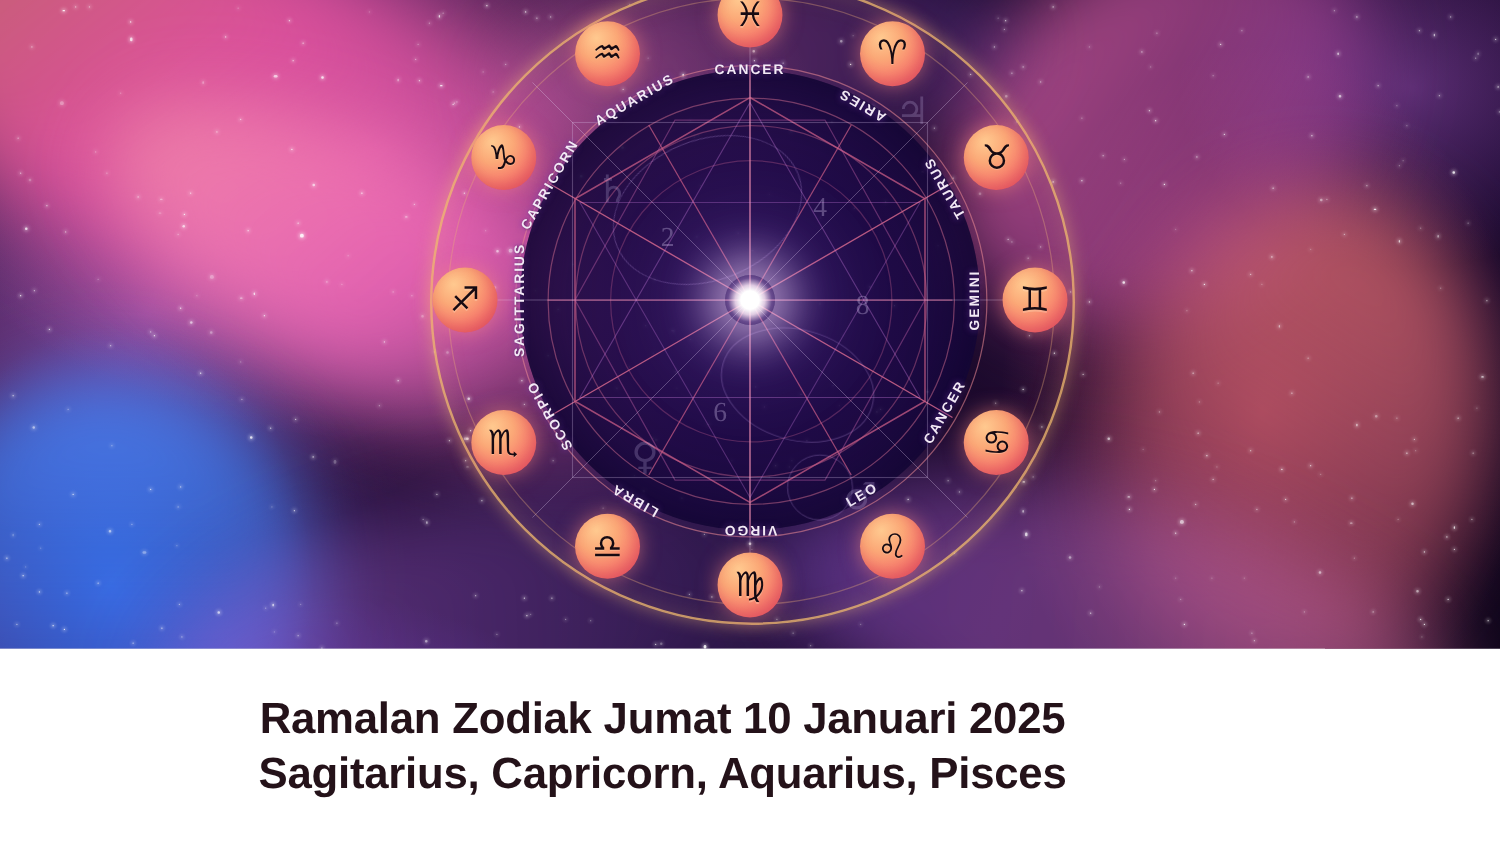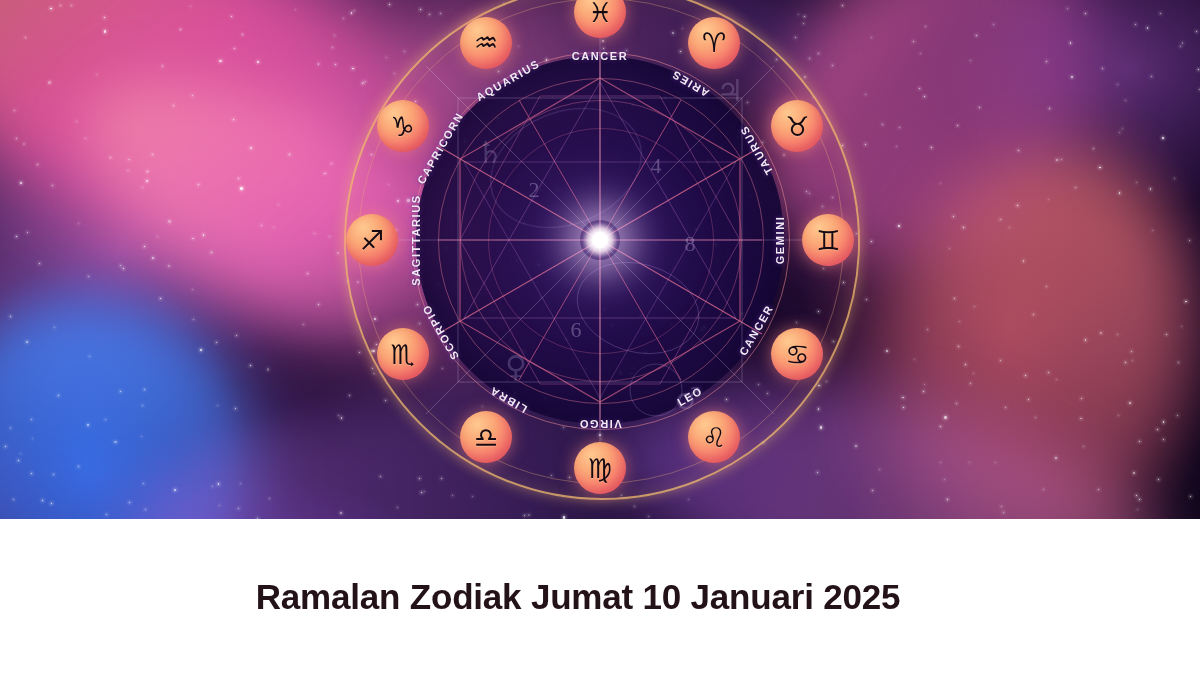--- a/index.html
+++ b/index.html
@@ -222,21 +222,20 @@
     position: absolute;
     left: 0;
     top: 519px;
     width: 1060px;
     height: 156px;
     background: #ffffff;
     display: flex;
     flex-direction: column;
     align-items: center;
     justify-content: center;
-    margin-left: 48px;
   }
   #caption .line {
     color: #241219;
     font-family: "Liberation Sans", sans-serif;
     font-weight: 700;
     font-size: 35px;
     line-height: 1.25;
     letter-spacing: -0.2px;
     white-space: nowrap;
   }
@@ -795,15 +794,16 @@
           <div class="glyph-faint" style="left: 392px; top: 112px;">♃</div>
           <div class="glyph-faint" style="left: 152px; top: 174px;">♄</div>
           <div class="glyph-faint" style="left: 350px; top: 420px;">♂</div>
           <div class="glyph-faint" style="left: 178px; top: 388px;">♀</div>
         </div>
     </div>
   </div>
 
   <div id="caption">
     <div class="line">Ramalan Zodiak Jumat 10 Januari 2025</div>
+    <div class="line">Sagitarius, Capricorn, Aquarius, Pisces</div>
   </div>
 
 </div>
 
 </body></html>

